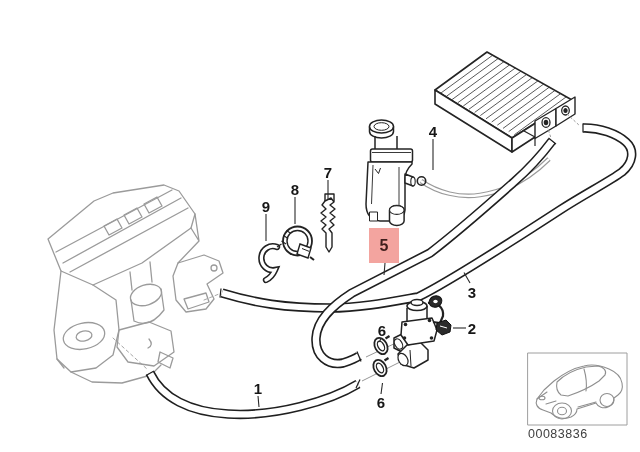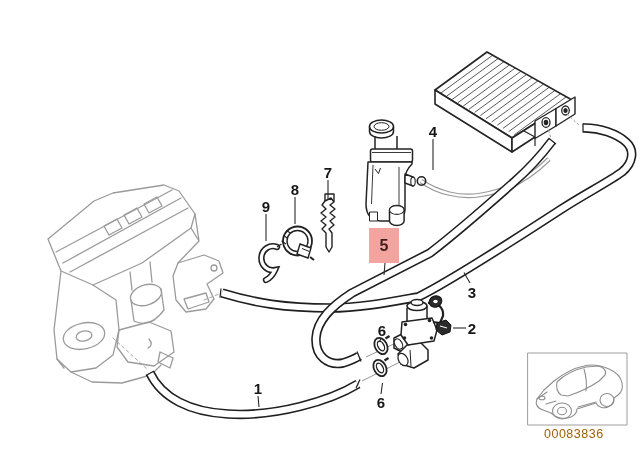--- a/index.html
+++ b/index.html
@@ -5,22 +5,22 @@
   html,body{margin:0;padding:0;background:#fff;}
   #stage{position:relative;width:640px;height:452px;background:#fff;overflow:hidden;
          font-family:"Liberation Sans",sans-serif;}
   #art{position:absolute;left:0;top:0;}
   .callout{position:absolute;transform:translate(-50%,-50%);
            font:bold 15px "Liberation Sans",sans-serif;color:#161616;
            line-height:1;user-select:none;cursor:default;}
   .highlight-box{position:absolute;left:369px;top:228px;width:30px;height:35px;
                  display:flex;align-items:center;justify-content:center;}
   .highlight-box .callout-hl{font:bold 16px "Liberation Sans",sans-serif;color:#3f1e1c;}
-  .thumb-code{position:absolute;left:544px;top:427px;font:12.5px "Liberation Sans",sans-serif;
-              color:#a16207;letter-spacing:.5px;}
+  .thumb-code{position:absolute;left:528px;top:427px;font:12.5px "Liberation Sans",sans-serif;
+              color:#404040;letter-spacing:.5px;}
 </style>
 </head>
 <body>
 
 <div id="stage">
 
 <svg id="art" width="640" height="452" viewBox="0 0 640 452">
 
   <g fill="none" stroke="#9b9b9b" stroke-width="1.3" stroke-linecap="round" stroke-linejoin="round">
     <path d="M 48,239 L 94,201 L 113,193 L 164,185 L 179,191 L 195,214 L 191,228 L 142,263 L 93,285 L 61,271 Z"></path>

